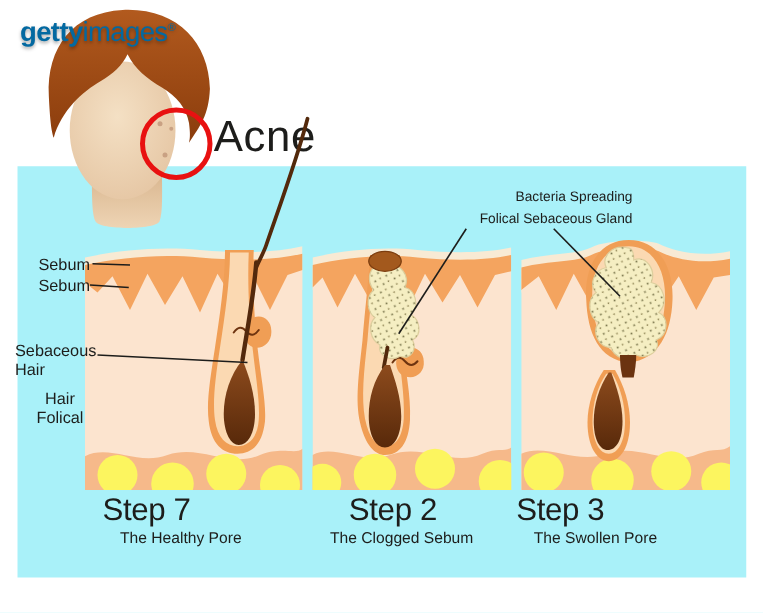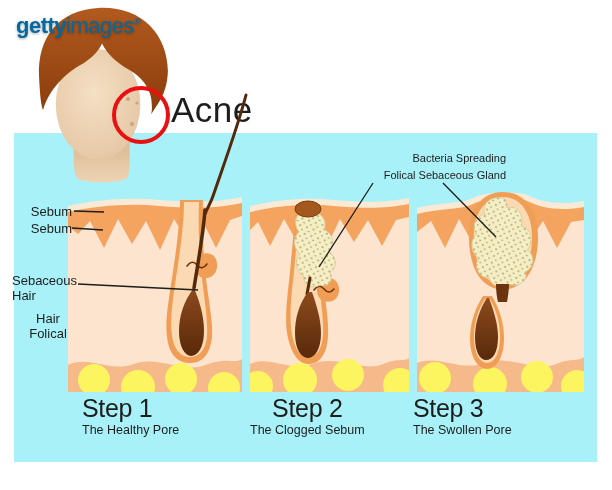--- a/index.html
+++ b/index.html
@@ -28,21 +28,21 @@
   #lbl-dermis{left:10px;top:204px;width:62px;text-align:right;}
   #lbl-sebum{left:10px;top:221px;width:62px;text-align:right;}
   #lbl-sebaceous{left:12px;top:273px;width:72px;text-align:left;}
   #lbl-follicle{left:14px;top:311px;width:68px;text-align:center;}
   
   #callout{left:328px;top:150px;width:178px;text-align:right;font-size:11px;line-height:17px;z-index:22;}
   #callout span{display:block;}
   
   .step{z-index:22;}
   .step .step-title{font-size:25px;line-height:24px;letter-spacing:-0.3px;display:block;}
-  .step .step-sub{font-size:12.5px;display:block;margin-top:3px;}
+  .step .step-sub{font-size:12.5px;display:block;margin-top:3px;margin-left:14px;}
   #step-1{left:82px;top:396px;}
   #step-2{left:250px;top:396px;text-align:center;}
   #step-3{left:413px;top:396px;}
   
   #head-svg{left:28px;top:6px;z-index:15;}
   .panel-svg{z-index:10;}
   #overlay-svg{left:0;top:0;z-index:28;pointer-events:none;}
   
   .f-strip{fill:var(--c-strip,#f8ead4);}
   .f-orange{fill:var(--c-dermis,#f4a45f);}
@@ -213,21 +213,21 @@
     <span style="display:block">Hair</span>
     <span style="display:block">Folical</span>
   </div>
 
   <div id="callout" class="abs">
     <span>Bacteria Spreading</span>
     <span>Folical Sebaceous Gland</span>
   </div>
 
   <div id="step-1" class="abs step">
-    <span class="step-title">Step 1</span>
+    <span class="step-title">Step 7</span>
     <span class="step-sub">The Healthy Pore</span>
   </div>
   <div id="step-2" class="abs step">
     <span class="step-title">Step 2</span>
     <span class="step-sub">The Clogged Sebum</span>
   </div>
   <div id="step-3" class="abs step">
     <span class="step-title">Step 3</span>
     <span class="step-sub">The Swollen Pore</span>
   </div>

